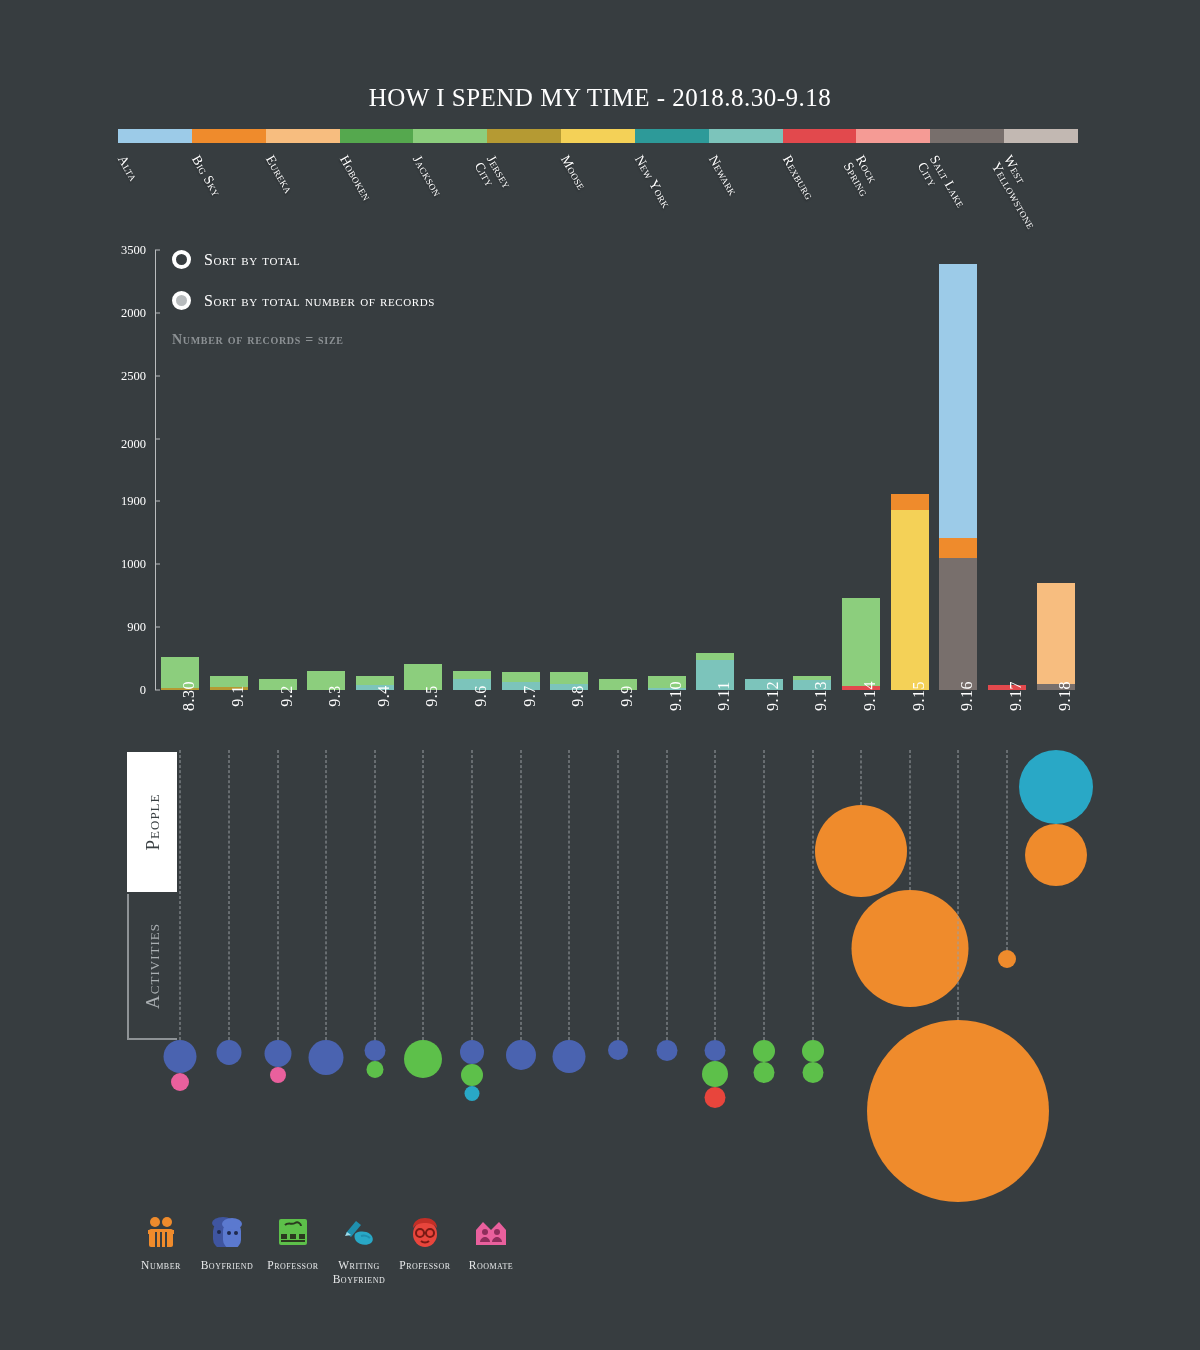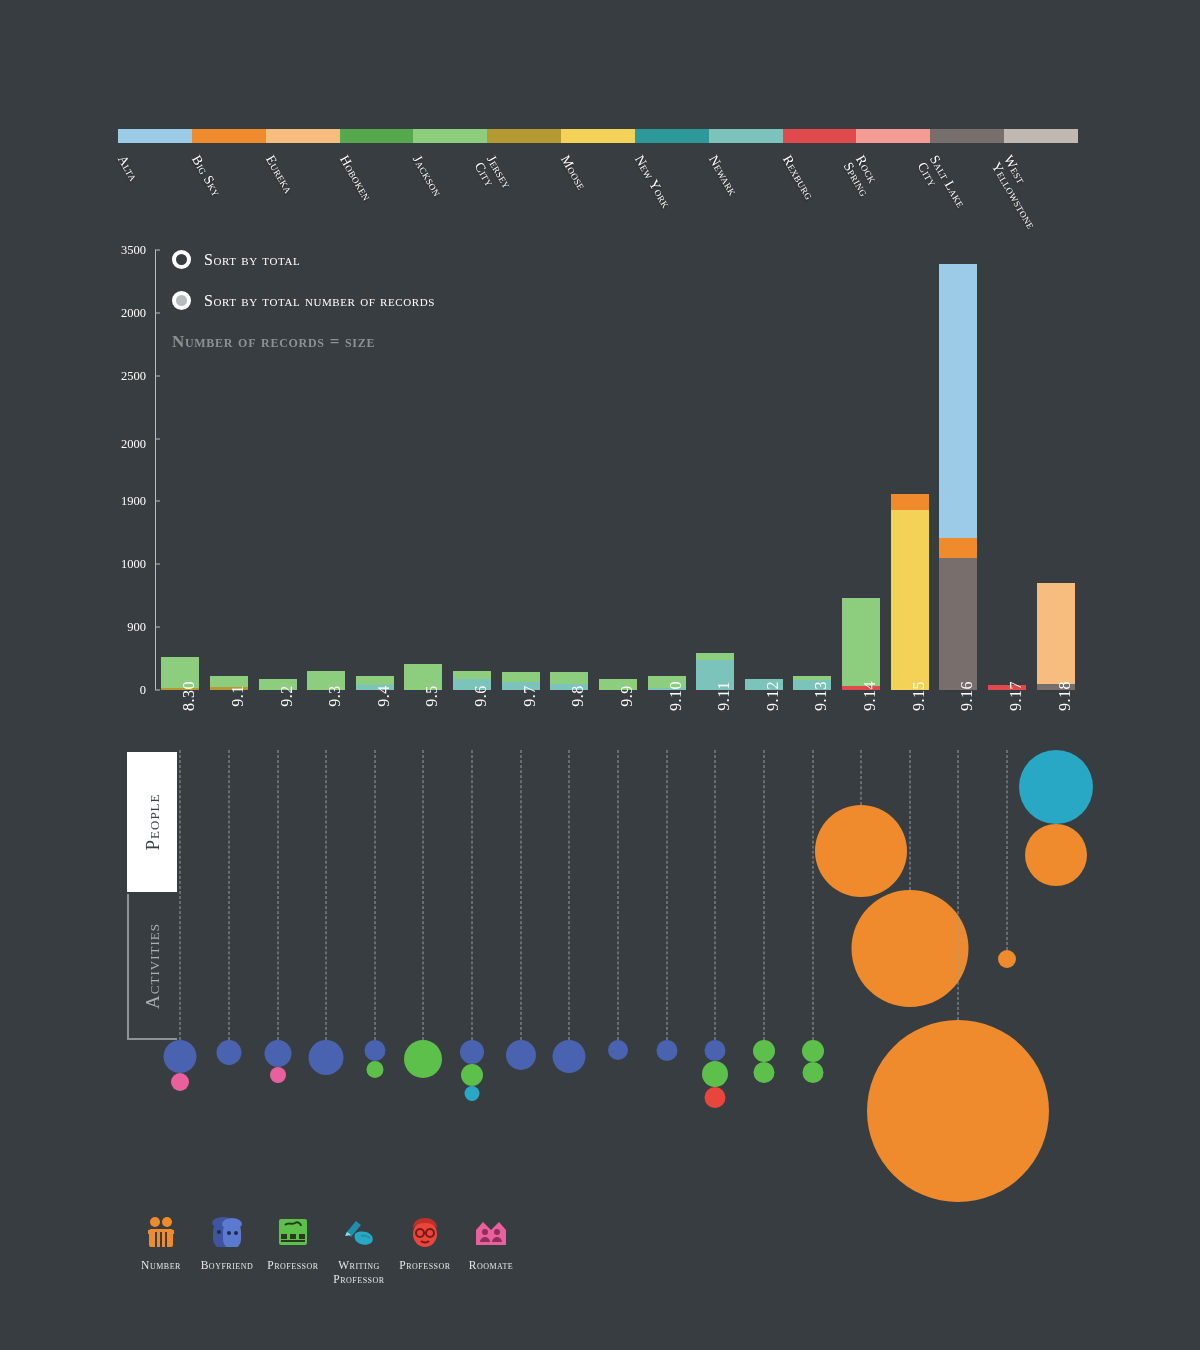--- a/index.html
+++ b/index.html
@@ -131,21 +131,21 @@
     background: #373d40;
   }
   .radio.filled { background: #b7bbbd; }
   .radio-label {
     color: #ffffff; font-size: 16px;
     font-variant: small-caps; letter-spacing: 0.6px;
   }
   .size-note {
     margin-top: 18px;
     color: #8c9194;
-    font-size: 17px;
+    font-size: 14px;
     font-weight: bold;
     font-variant: small-caps;
     letter-spacing: 0.7px;
   }
 
   
   .tabs {
     position: absolute; left: 127px; top: 752px;
     width: 50px; height: 288px;
   }
@@ -215,20 +215,21 @@
     text-align: center;
     line-height: 1.25;
     white-space: pre-line;
   }
 </style>
 </head>
 <body>
 
 <div id="root">
 
+  <div class="title">HOW I SPEND MY TIME - 2018.8.30-9.18</div>
 
   <div class="city-strip" id="city-strip">
       <div class="city-swatch" style="background: rgb(156, 203, 232);"></div>
       <div class="city-swatch" style="background: rgb(239, 139, 44);"></div>
       <div class="city-swatch" style="background: rgb(247, 189, 127);"></div>
       <div class="city-swatch" style="background: rgb(85, 168, 78);"></div>
       <div class="city-swatch" style="background: rgb(140, 206, 125);"></div>
       <div class="city-swatch" style="background: rgb(181, 154, 51);"></div>
       <div class="city-swatch" style="background: rgb(244, 209, 87);"></div>
       <div class="city-swatch" style="background: rgb(45, 154, 153);"></div>
@@ -603,21 +604,21 @@
       <div class="icon-item">
         <div class="icon-glyph">
           <svg width="34" height="30" viewBox="0 0 34 30">
             <path d="M4 16L14 4l5 4-10 12z" fill="#1f8fae"></path>
             <path d="M3 19l2-4 4 3z" fill="#9fdcea"></path>
             <path d="M14 16c4-2 10-2 14 1 3 2 4 7 1 9-4 3-12 2-15-2-2-3-2-7 0-8z" fill="#29a8c6"></path>
             <path d="M19 19c3-1 7 0 9 2" stroke="#1f8fae" stroke-width="2" fill="none"></path>
           </svg>
         </div>
         <div class="icon-name">Writing
-Professor</div>
+Boyfriend</div>
       </div>
       <div class="icon-item">
         <div class="icon-glyph">
           <svg width="32" height="32" viewBox="0 0 32 32">
             <ellipse cx="16" cy="18" rx="12" ry="13" fill="#e8453c"></ellipse>
             <path d="M4 12c0-7 6-10 12-10s12 3 12 10c-3-4-8-5-12-5S7 8 4 12z" fill="#c22f27"></path>
             <circle cx="11" cy="17" r="4" fill="none" stroke="#7a1a14" stroke-width="2"></circle>
             <circle cx="21" cy="17" r="4" fill="none" stroke="#7a1a14" stroke-width="2"></circle>
             <path d="M15 17h2" stroke="#7a1a14" stroke-width="2"></path>
             <path d="M12 25c2 2 6 2 8 0" stroke="#7a1a14" stroke-width="2" fill="none"></path>

